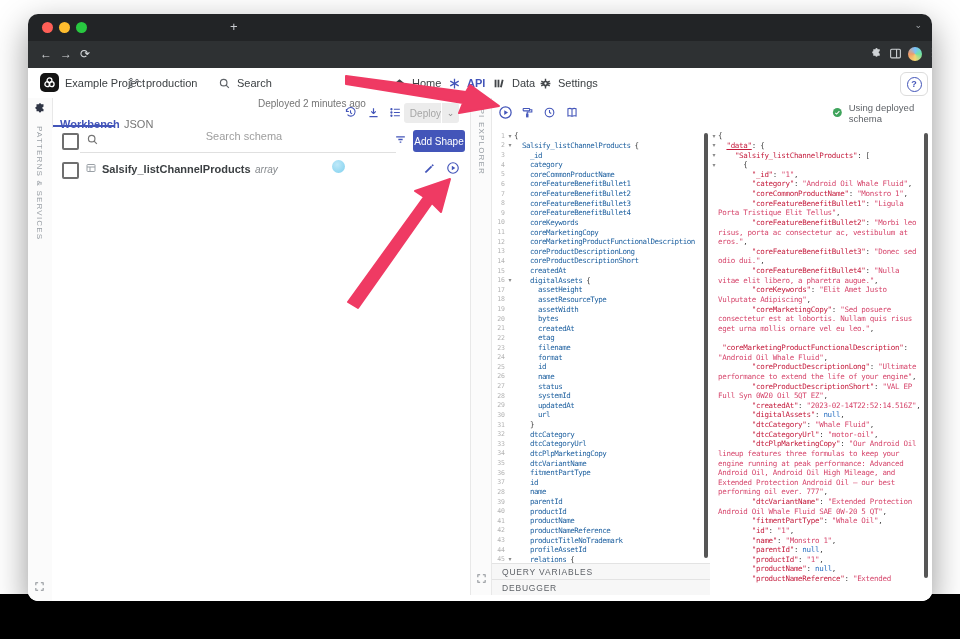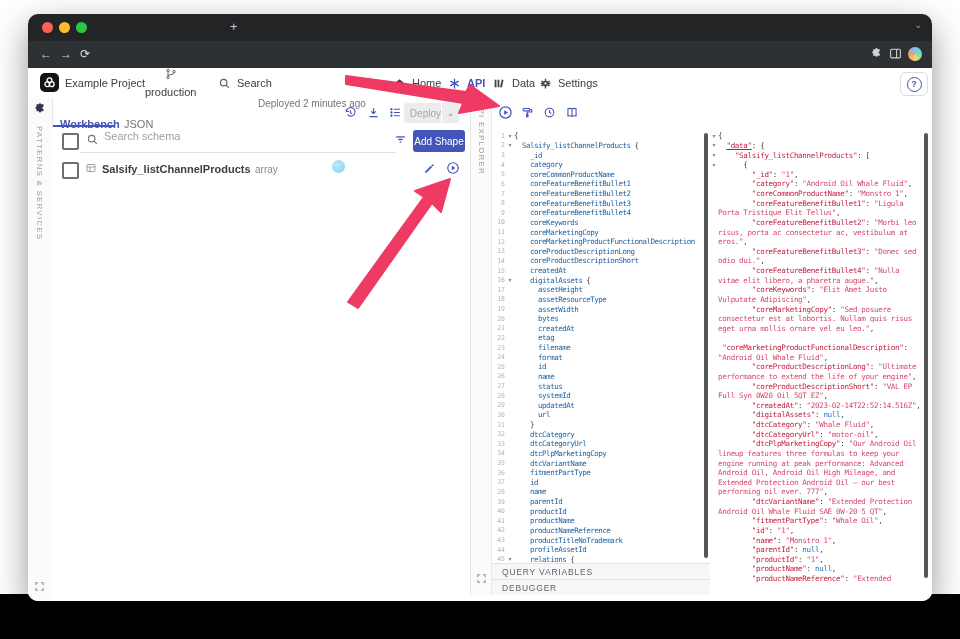--- a/index.html
+++ b/index.html
@@ -50,25 +50,25 @@
 
   .rail{position:absolute;background:#fbfbfb;}
   .rail-left{left:0;top:30px;width:24px;height:503px;border-right:1px solid #e8e8e8;}
   .rail-exp{left:442px;top:30px;width:22px;height:497px;border-left:1px solid #e8e8e8;border-right:1px solid #e8e8e8;box-sizing:border-box;}
   .vtext{writing-mode:vertical-rl;font-size:8px;letter-spacing:1.2px;color:#9aa0a6;white-space:nowrap;position:absolute;}
   .railbtn{position:absolute;color:#8a8f94;}
 
   .workpanel{position:absolute;left:24px;top:60px;width:418px;height:473px;background:#fff;}
   .cb{position:absolute;width:13px;height:13px;border:2px solid #6f6f6f;border-radius:2px;}
   .searchline{position:absolute;left:28px;top:24px;width:316px;height:1px;background:#e0e0e0;}
-  .search-ph{position:absolute;left:50px;top:1px;width:280px;border:0;outline:0;font-size:11px;color:#3c4043;background:transparent;font-family:"Liberation Sans",sans-serif;}
+  .search-ph{position:absolute;left:50px;top:1px;width:280px;border:0;outline:0;font-size:11px;color:#3c4043;background:transparent;font-family:"Liberation Sans",sans-serif;text-align:center;}
   .search-ph::placeholder{color:#9e9e9e;}
   .addshape{position:absolute;left:361px;top:2px;width:52px;height:22px;background:#4355b9;color:#fff;font-size:10px;border-radius:3px;display:flex;align-items:center;justify-content:center;}
   .srow-name{font-size:11px;font-weight:bold;color:#3c4043;}
-  .srow-type{font-size:10px;color:#85898d;}
+  .srow-type{font-size:10px;font-style:italic;color:#85898d;}
   .cyandot{position:absolute;left:280px;top:4px;width:13px;height:13px;border-radius:50%;background:radial-gradient(circle at 40% 35%,#bfe9f9,#7fd0ee);filter:blur(.7px);}
 
   .editor{position:absolute;left:464px;top:60px;width:218px;height:435px;background:#fff;overflow:hidden;}
   .respanel{position:absolute;left:682px;top:60px;width:222px;height:473px;background:#fff;overflow:hidden;}
   .cl{display:flex;height:9.63px;align-items:center;}
   .ln{width:13px;flex:none;text-align:right;font:6.5px "DejaVu Sans Mono",monospace;color:#b3b3b3;padding-right:1px;}
   .fold{width:8px;flex:none;font-size:6px;color:#8a8a8a;text-align:center;line-height:8px;}
   .ct{white-space:pre;font:7.5px "DejaVu Sans Mono",monospace;letter-spacing:-0.3px;}
   .editor .ct{letter-spacing:-0.5px;}
   .tk-p{color:#3f3f3f;} .tk-f{color:#1f61a0;} .tk-k{color:#c41a3b;}
@@ -145,21 +145,21 @@
         <span class="logo">
           <svg class="ic" width="13" height="13" viewBox="0 0 24 24" fill="none" stroke="#fff" stroke-width="2.4">
               <circle cx="12" cy="8" r="4.5"></circle>
               <circle cx="8" cy="15" r="4.5"></circle>
               <circle cx="16" cy="15" r="4.5"></circle>
             </svg>
         </span>
         <div class="hitem" style="left:37px;">
             <span class="lbl">Example Project</span>
           </div>
-        <div class="hitem" style="left:117px;flex-direction:column;">
+        <div class="hitem" style="left:100px;">
           <svg class="ic" width="12" height="12" viewBox="0 0 24 24" fill="none" stroke="#5f6368" stroke-width="2">
               <circle cx="6" cy="5" r="2.4"></circle>
               <circle cx="6" cy="19" r="2.4"></circle>
               <circle cx="18" cy="7" r="2.4"></circle>
               <path d="M6 7.5v9M18 9.5c0 4.5-12 3-12 7"></path>
             </svg>
           <span class="lbl">production</span>
         </div>
         <div class="hitem" style="left:190px;">
           <svg class="ic" width="13" height="13" viewBox="0 0 24 24" fill="none" stroke="#5f6368" stroke-width="2.2">
@@ -268,20 +268,27 @@
               <path d="M12 7.5V12l3.2 2"></path>
             </svg>
         </span>
         <span class="tbicon" style="left:537px;top:8px;">
           <svg class="ic" width="14" height="13" viewBox="0 0 24 24" fill="none" stroke="#4355b9" stroke-width="2">
               <path d="M12 5.5C10 4.3 7 4.2 4.5 5v13.5c2.5-.8 5.5-.7 7.5.5 2-1.2 5-1.3 7.5-.5V5c-2.5-.8-5.5-.7-7.5.5z"></path>
               <line x1="12" y1="6" x2="12" y2="18.5"></line>
             </svg>
         </span>
 
+        <div class="schema-status">
+          <svg class="ic" width="13" height="13" viewBox="0 0 24 24">
+              <circle cx="12" cy="12" r="10" fill="#3fa45c"></circle>
+              <path d="M7.3 12.6l3.1 3 6.2-6.8" stroke="#fff" stroke-width="2.4" fill="none"></path>
+            </svg>
+          <span>Using deployed schema</span>
+        </div>
       </div>
 
       <div class="rail rail-left">
         <span style="position:absolute;left:5px;top:4px;">
           <svg class="ic" width="14" height="14" viewBox="0 0 24 24" fill="#2f3545">
               <path d="M10 4a2 2 0 114 0h4v4a2 2 0 100 4v4h-4a2 2 0 11-4 0H6v-4a2 2 0 110-4V4z"></path>
             </svg>
         </span>
         <span class="vtext" style="left:7px;top:28px;">PATTERNS &amp; SERVICES</span>
         <span class="railbtn" style="left:6px;top:483px;">

